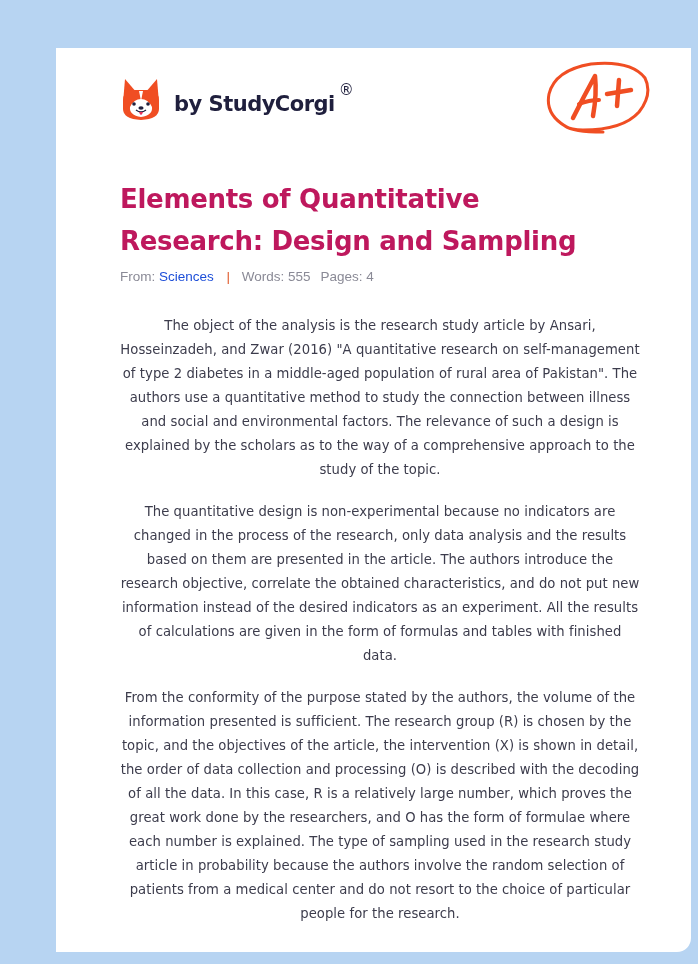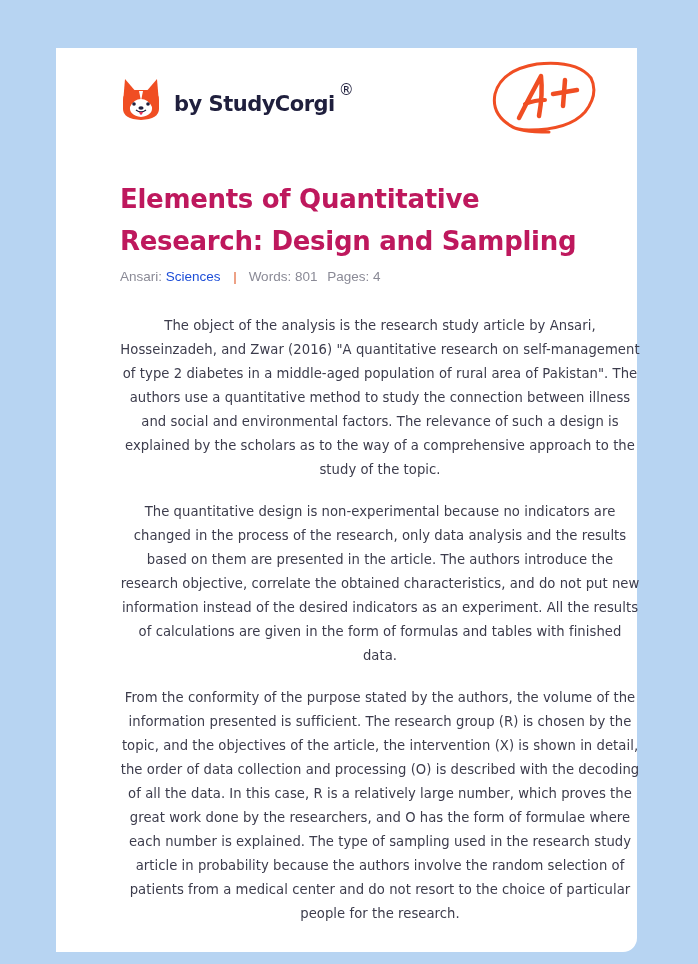--- a/index.html
+++ b/index.html
@@ -11,21 +11,21 @@
       height: 964px;
       background: #b7d4f2;
       position: relative;
       overflow: hidden;
       font-family: "Liberation Sans", sans-serif;
     }
     .card {
       position: absolute;
       left: 56px;
       top: 48px;
-      width: 581px;
+      width: 635px;
       height: 904px;
       background: #ffffff;
       border-radius: 0 0 14px 0;
     }
     .header {
       position: absolute;
       left: 64px;
       top: 26px;
       right: 38px;
       height: 80px;
@@ -154,24 +154,24 @@
       <path d="M36 46 Q46 42 56 42" stroke="#f04e23" stroke-width="4" fill="none" stroke-linecap="round"></path>
 
       <path d="M64 36 L88 32" stroke="#f04e23" stroke-width="4.5" fill="none" stroke-linecap="round"></path>
       <path d="M76 22 L74 48" stroke="#f04e23" stroke-width="4.5" fill="none" stroke-linecap="round"></path>
     </svg>
   </div>
 
   <h1 class="title">Elements of Quantitative Research: Design and Sampling</h1>
 
   <div class="meta">
-    <span>Ansari:</span>
+    <span>From:</span>
     <span class="topic-value">Sciences</span>
     <span class="sep">|</span>
-    <span>Words: 801</span>
+    <span>Words: 555</span>
     <span class="pages">Pages: 4</span>
   </div>
 
   <div class="body-text">
     <p>The object of the analysis is the research study article by Ansari, Hosseinzadeh, and Zwar (2016) "A quantitative research on self-management of type 2 diabetes in a middle-aged population of rural area of Pakistan". The authors use a quantitative method to study the connection between illness and social and environmental factors. The relevance of such a design is explained by the scholars as to the way of a comprehensive approach to the study of the topic.</p>
     <p>The quantitative design is non-experimental because no indicators are changed in the process of the research, only data analysis and the results based on them are presented in the article. The authors introduce the research objective, correlate the obtained characteristics, and do not put new information instead of the desired indicators as an experiment. All the results of calculations are given in the form of formulas and tables with finished data.</p>
     <p>From the conformity of the purpose stated by the authors, the volume of the information presented is sufficient. The research group (R) is chosen by the topic, and the objectives of the article, the intervention (X) is shown in detail, the order of data collection and processing (O) is described with the decoding of all the data. In this case, R is a relatively large number, which proves the great work done by the researchers, and O has the form of formulae where each number is explained. The type of sampling used in the research study article in probability because the authors involve the random selection of patients from a medical center and do not resort to the choice of particular people for the research.</p>
   </div>
 
 </div>

